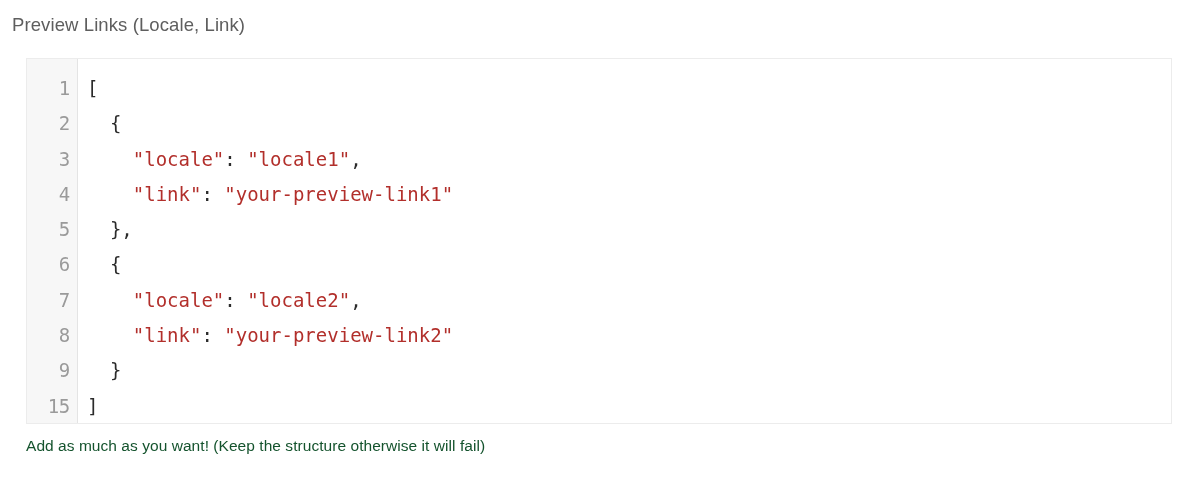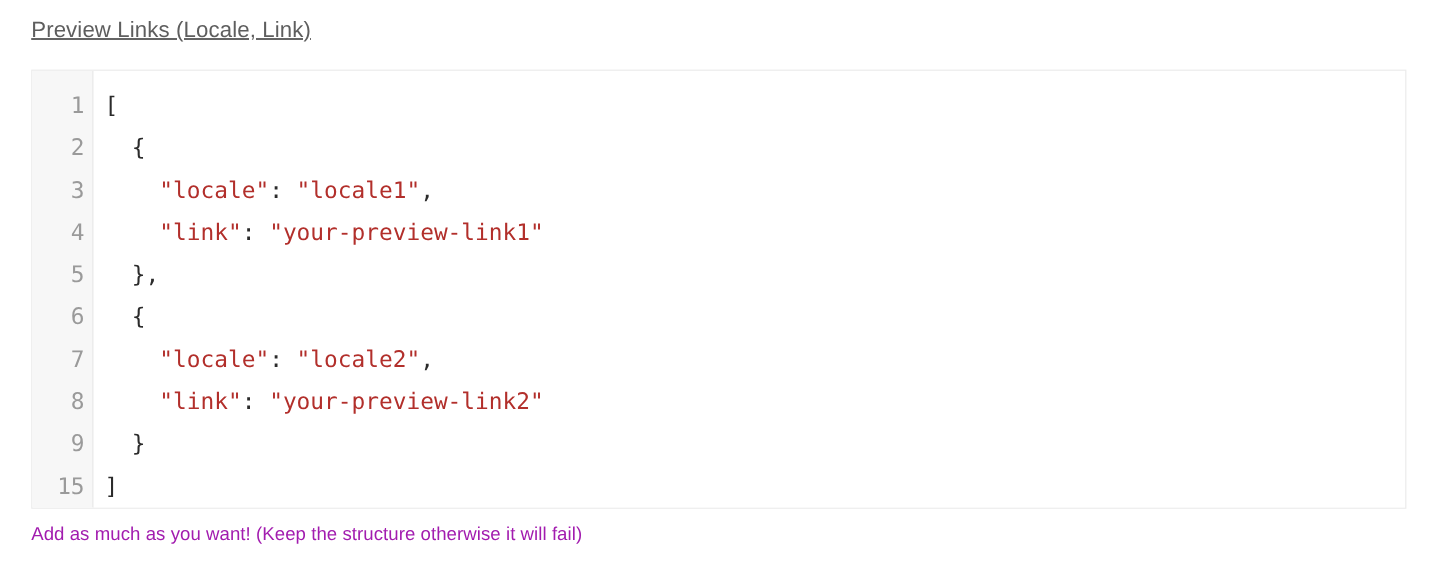--- a/index.html
+++ b/index.html
@@ -11,24 +11,23 @@
   body {
     width: 1200px;
     height: 479px;
     overflow: hidden;
     font-family: "Liberation Sans", sans-serif;
     -webkit-font-smoothing: antialiased;
   }
 
   .form-field {
     position: absolute;
-    left: 26px;
+    left: 12px;
     top: 0;
     width: 1146px;
-    text-decoration: underline;
   }
 
   .field-label {
     font-family: "Liberation Sans", sans-serif;
     font-size: 18.5px;
     line-height: 22px;
     color: #5e5e5e;
     letter-spacing: 0.1px;
     padding-top: 14px;
     white-space: pre;
@@ -89,21 +88,21 @@
   .tok-punct { color: #2b2b2b; }
   .tok-str   { color: #b22f2b; }
 
   .helper-text {
     position: absolute;
     left: 26px;
     top: 436px;
     font-family: "Liberation Sans", sans-serif;
     font-size: 15.5px;
     line-height: 20px;
-    color: #a21caf;
+    color: #14532d;
     letter-spacing: 0.05px;
     white-space: pre;
   }
 </style>
 </head>
 <body>
 
 <div class="form-field">
   <div class="field-label">Preview Links (Locale, Link)</div>
 </div>

